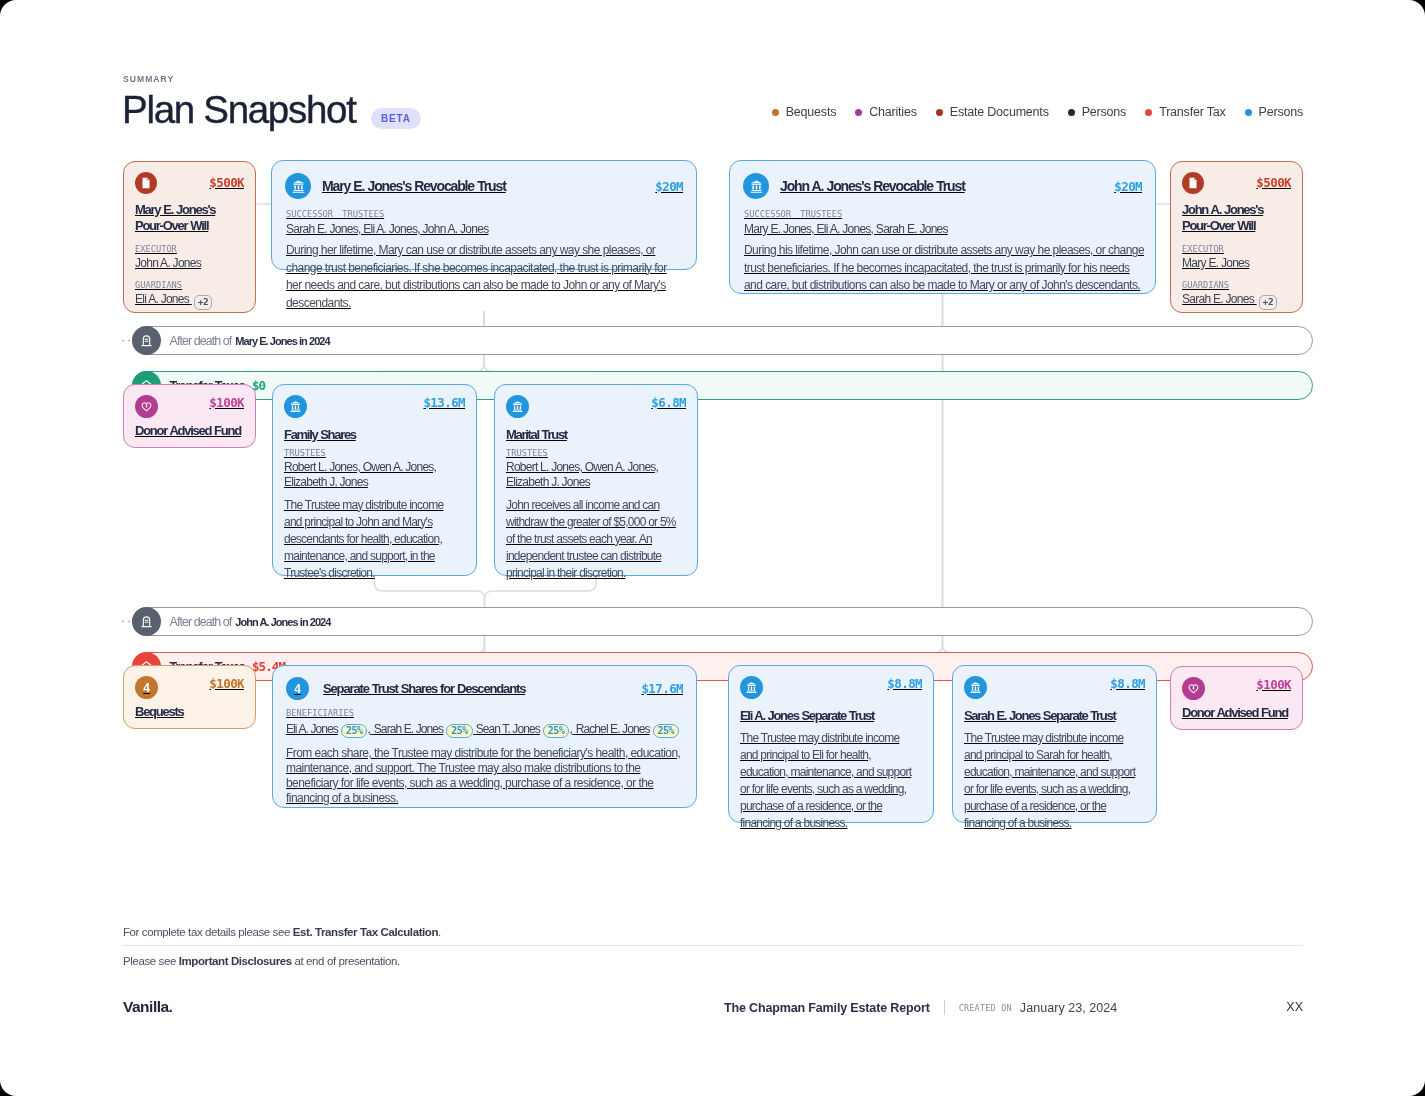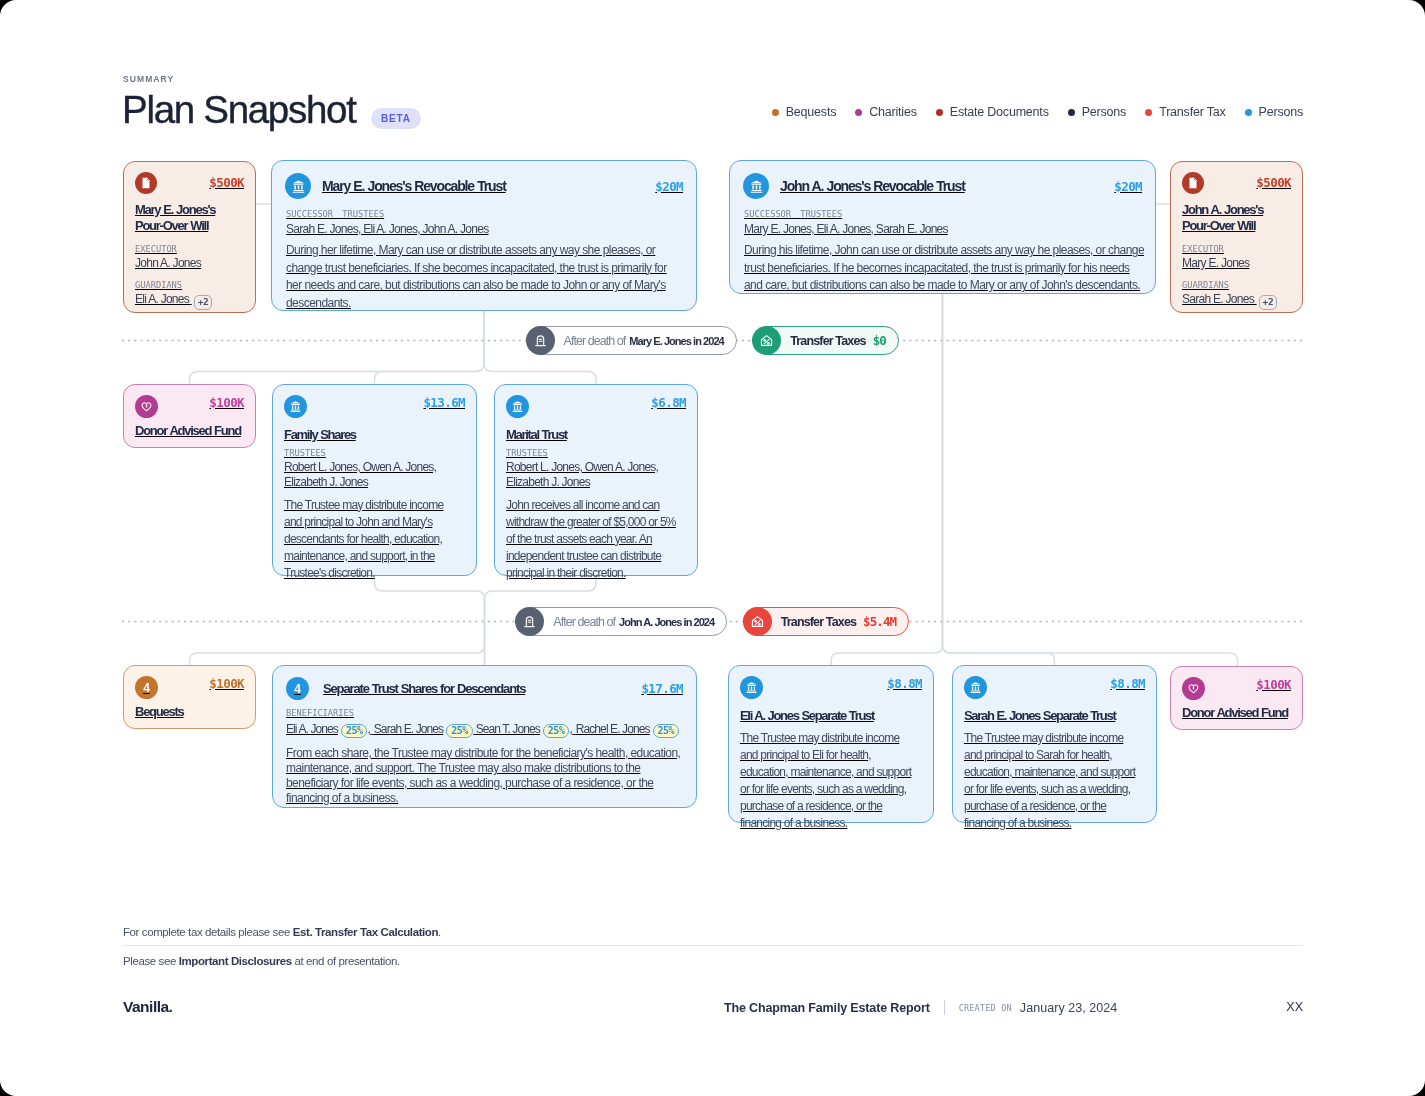--- a/index.html
+++ b/index.html
@@ -77,21 +77,21 @@
   .sep .hdr { display:flex; align-items:center; gap:14px; }
   .sep .icn { width:23px; height:23px; }
   .sep .ttl-lg { font-size:13px; font-weight:700; letter-spacing:-1.15px; word-spacing:0.5px; color:#222941; flex:1; }
   .sep .lbl { margin-top:8px; }
   .sep .bens { margin-top:4px; white-space:nowrap; font-size:12px; letter-spacing:-0.9px; color:#3A4254; }
   .share { display:inline-block; font-family:"DejaVu Sans Mono", monospace; font-size:10px; font-weight:700; letter-spacing:-0.5px; color:#2D8FD9; border:1.3px solid #56A5E2; background:#fef9c3; border-radius:8.5px; padding:0 4px 1px; margin-left:3px; vertical-align:-1px; }
   .bsep { margin-right:0.5px; letter-spacing:0; }
   .sep .para { margin-top:8px; line-height:15px; }
 
   
-  .divrow { position:absolute; left:122px; width:1181px; display:flex; justify-content:center; gap:16px; }
+  .divrow { position:absolute; left:132px; width:1181px; display:flex; justify-content:center; gap:16px;flex-direction:column; }
   .pill { height:29px; border-radius:15px; display:flex; align-items:center; background:#fff; border:1.5px solid #939BAD; padding-right:12px; }
   .pill .picn { width:29px; height:29px; margin:-1.5px 9px -1.5px -1.5px; border-radius:50%; display:flex; align-items:center; justify-content:center; flex:none; }
   .pill .t1 { font-size:12.5px; letter-spacing:-0.95px; color:#7A8294; }
   .pill .t2 { font-size:11px; letter-spacing:-0.95px; font-weight:700; color:#272E45; margin-left:4px; }
   .pill.green { border-color:#2BA181; background:#F2FAF7; }
   .pill.green .picn { background:#1E9E77; }
   .pill.red { border-color:#E2574C; background:#FDF0EF; }
   .pill.red .picn { background:#E8453C; }
   .pill .taxlbl { font-size:12.5px; letter-spacing:-0.85px; font-weight:700; color:#232A42; }
   .pill .taxamt { font-family:"DejaVu Sans Mono", monospace; font-size:12.5px; font-weight:700; margin-left:7px; letter-spacing:-0.9px; }
@@ -178,21 +178,21 @@
       <span class="amt red">$500K</span>
     </div>
     <div class="ttl2">Mary E. Jones's
 Pour-Over Will</div>
     <div class="lbl">EXECUTOR</div>
     <div class="val">John A. Jones</div>
     <div class="lbl">GUARDIANS</div>
     <div class="val"><span>Eli A. Jones</span> <span class="more">+2</span></div>
   </div>
 
-  <div class="card v-blue trustbig" style="left:271px;top:160px;width:426px;height:151px;">
+  <div class="card v-blue trustbig" style="left:271px;top:160px;width:426px;height:110px;">
     <div class="hdr">
       <span class="icn c-blue">
         <svg width="15" height="15" viewBox="0 0 16 16" fill="#fff">
             <path d="M8 1.6 L14 4.4 H2 Z"></path>
             <rect x="2.6" y="5" width="10.8" height="1.1" rx="0.4"></rect>
             <rect x="3.6" y="6.9" width="1.6" height="4.2"></rect>
             <rect x="7.2" y="6.9" width="1.6" height="4.2"></rect>
             <rect x="10.8" y="6.9" width="1.6" height="4.2"></rect>
             <rect x="2.6" y="11.8" width="10.8" height="1.1" rx="0.4"></rect>
             <rect x="1.8" y="13.5" width="12.4" height="1.2" rx="0.4"></rect>

